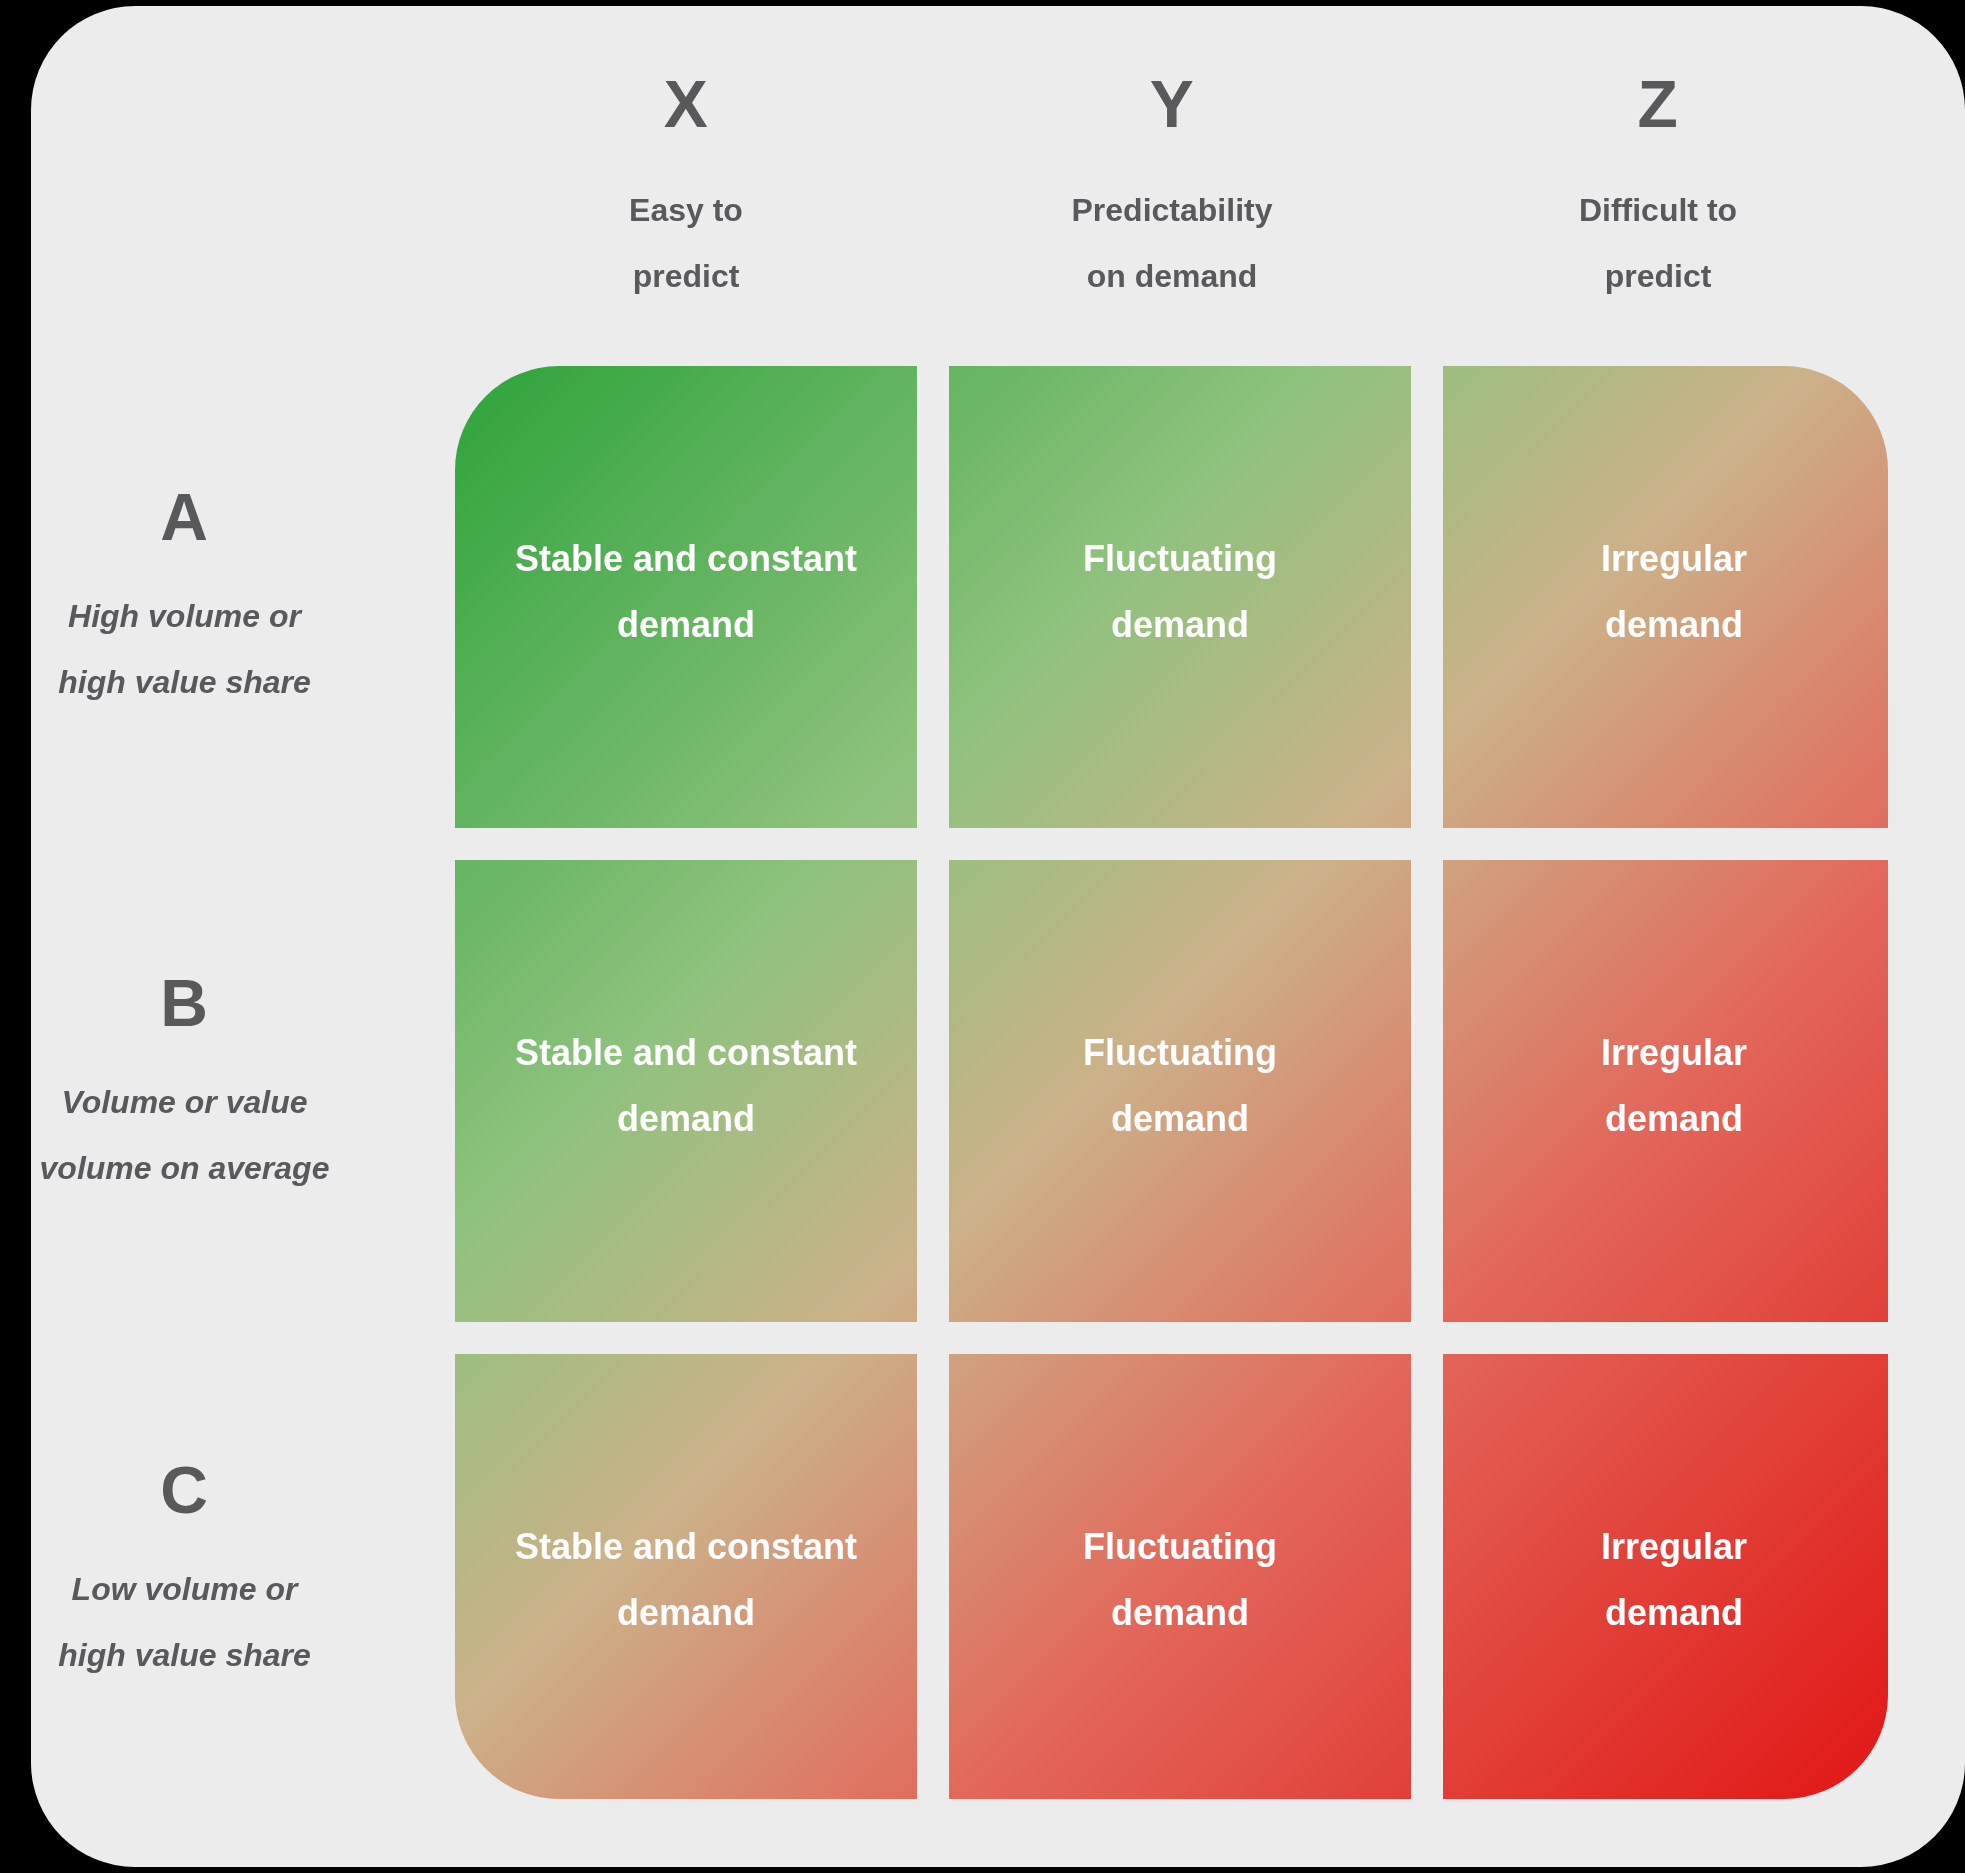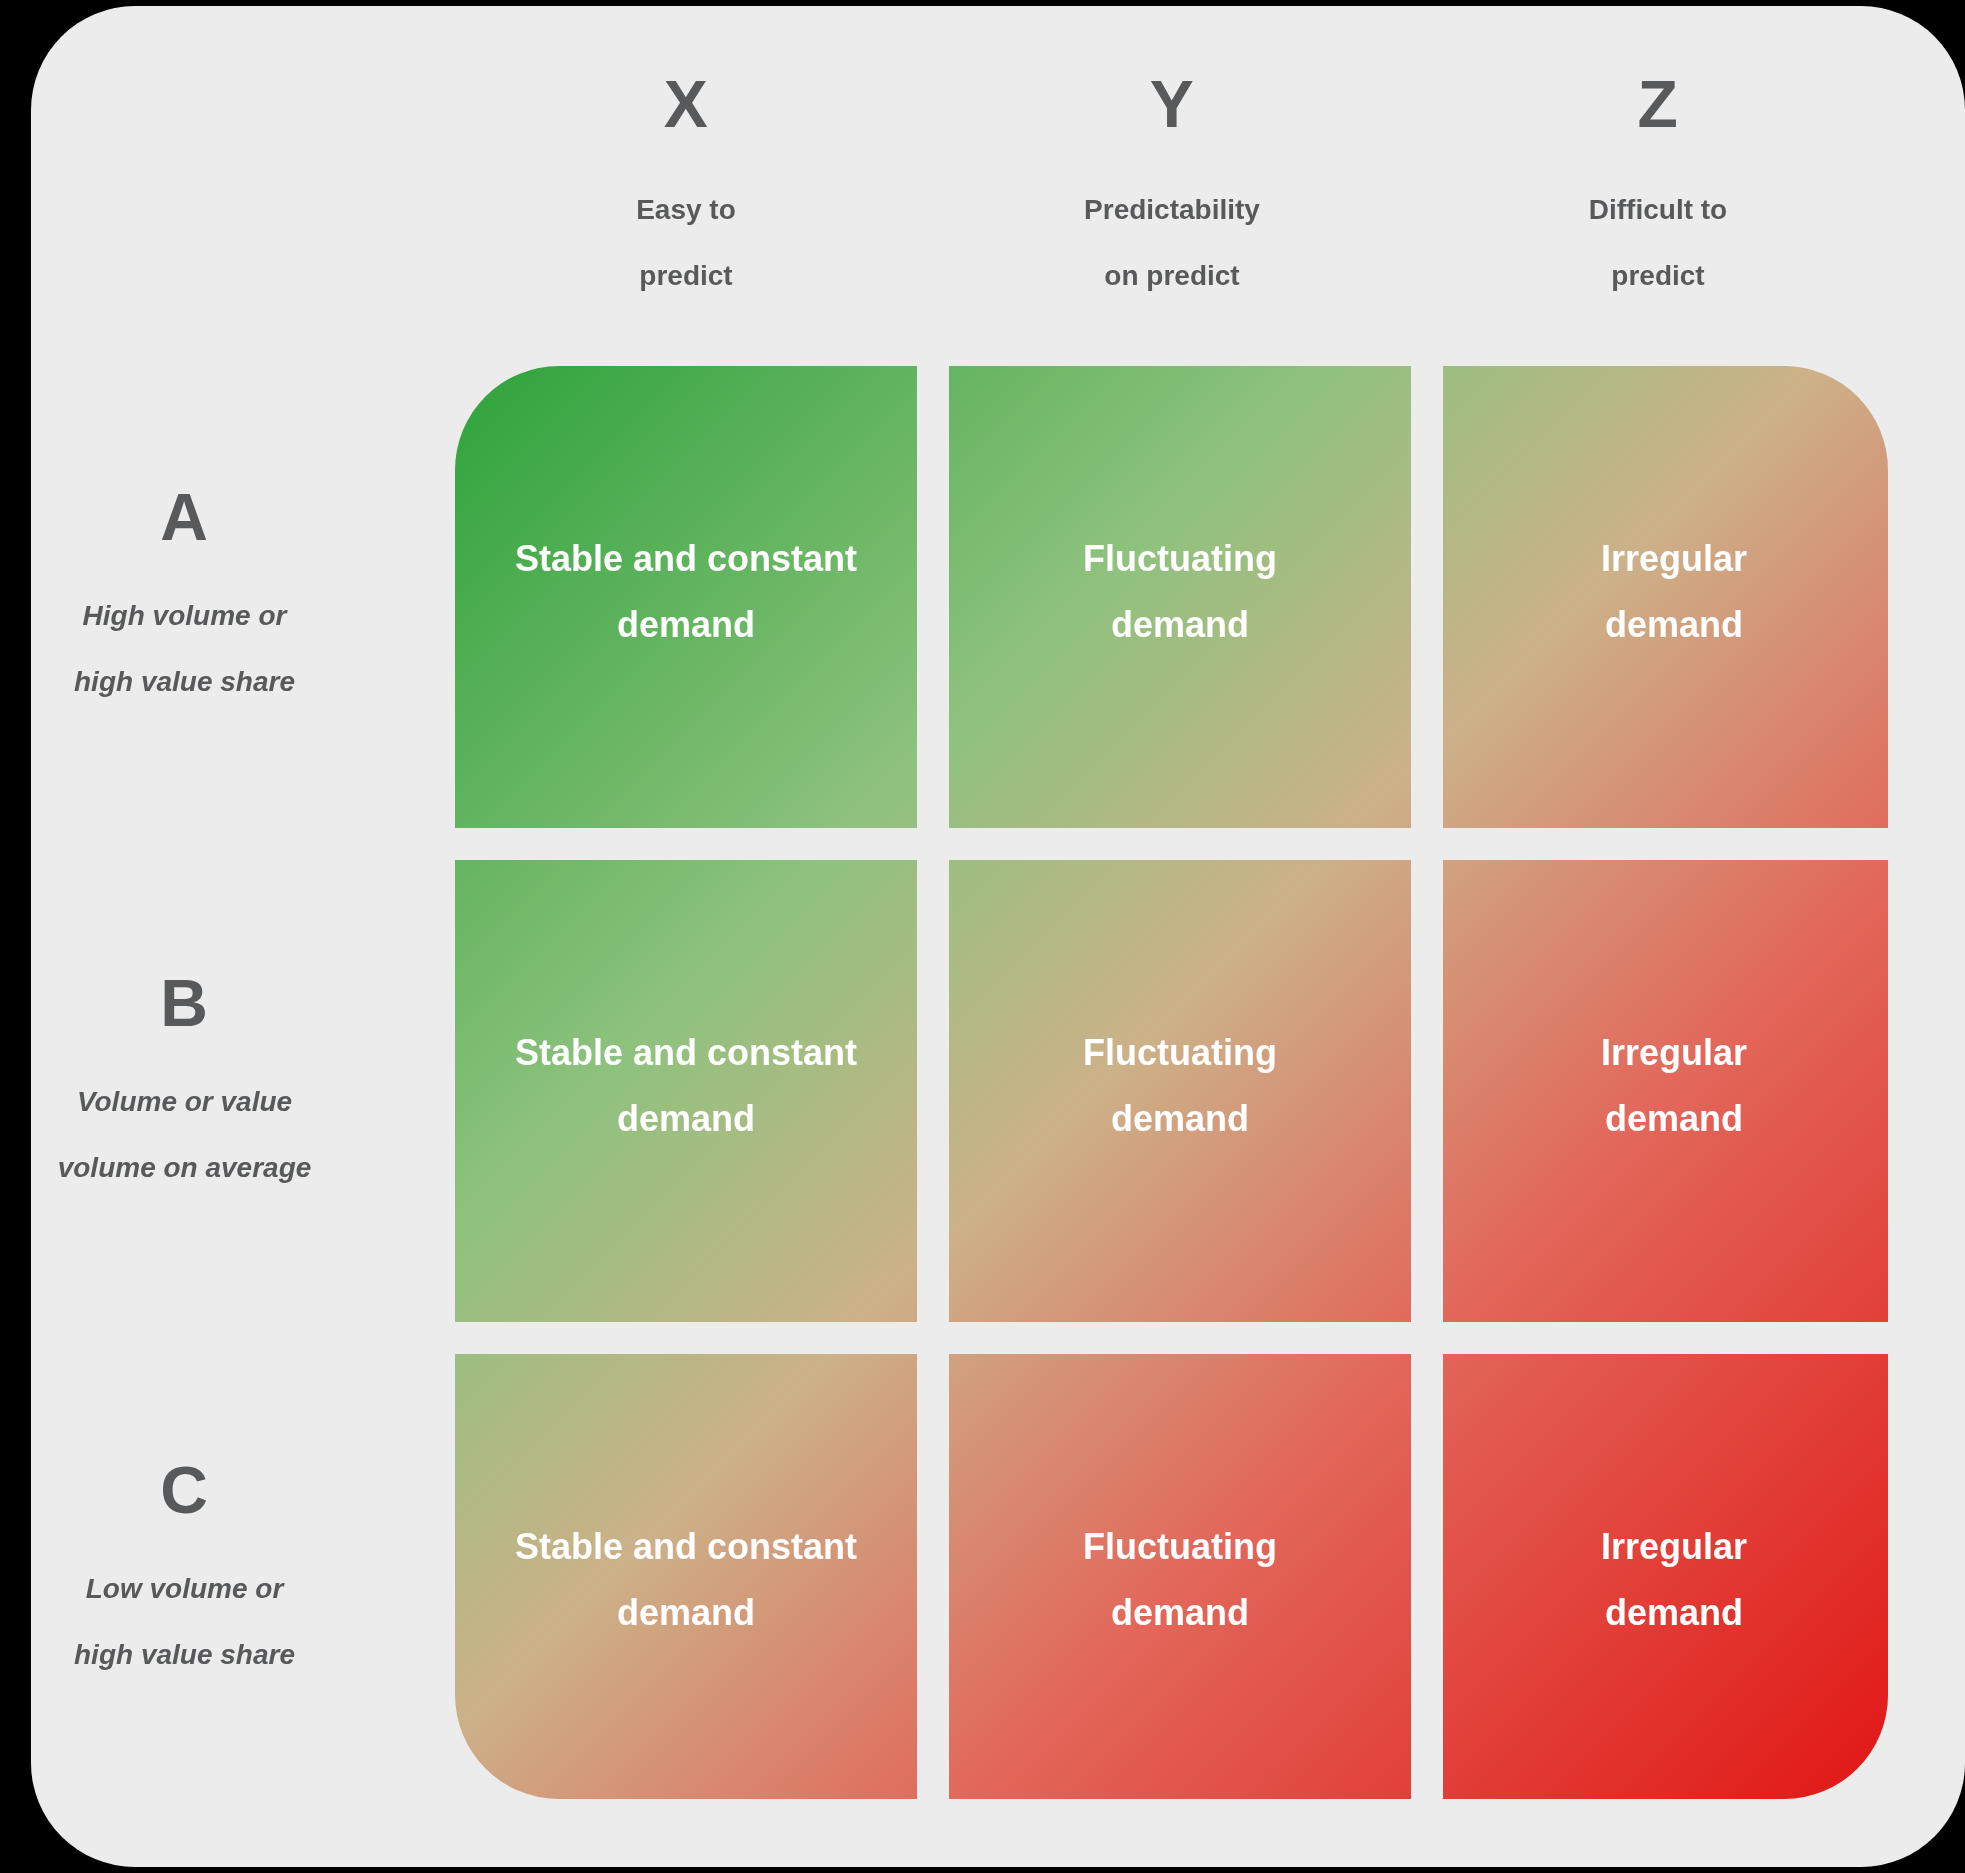--- a/index.html
+++ b/index.html
@@ -31,21 +31,21 @@
   .col-header.c0{left:455px;}
   .col-header.c1{left:941px;}
   .col-header.c2{left:1427px;}
   .big-letter{
     font-size:66px;
     line-height:76px;
     letter-spacing:0.7px;
   }
   .sub-label{
     margin-top:35px;
-    font-size:28px;
+    font-size:32px;
     line-height:66px;
   }
 
   
   .row-label{
     position:absolute;
     left:31px;
     width:307px;
     height:462px;
     display:flex;
@@ -107,21 +107,21 @@
 <div class="card"></div>
 
 <div class="col-header c0">
   <div class="big-letter">X</div>
   <div class="sub-label pre">Easy to
 predict</div>
 </div>
 <div class="col-header c1">
   <div class="big-letter">Y</div>
   <div class="sub-label pre">Predictability
-on predict</div>
+on demand</div>
 </div>
 <div class="col-header c2">
   <div class="big-letter">Z</div>
   <div class="sub-label pre">Difficult to
 predict</div>
 </div>
 
 <div class="row-label r0">
   <div class="big-letter">A</div>
   <div class="sub-label pre">High volume or

